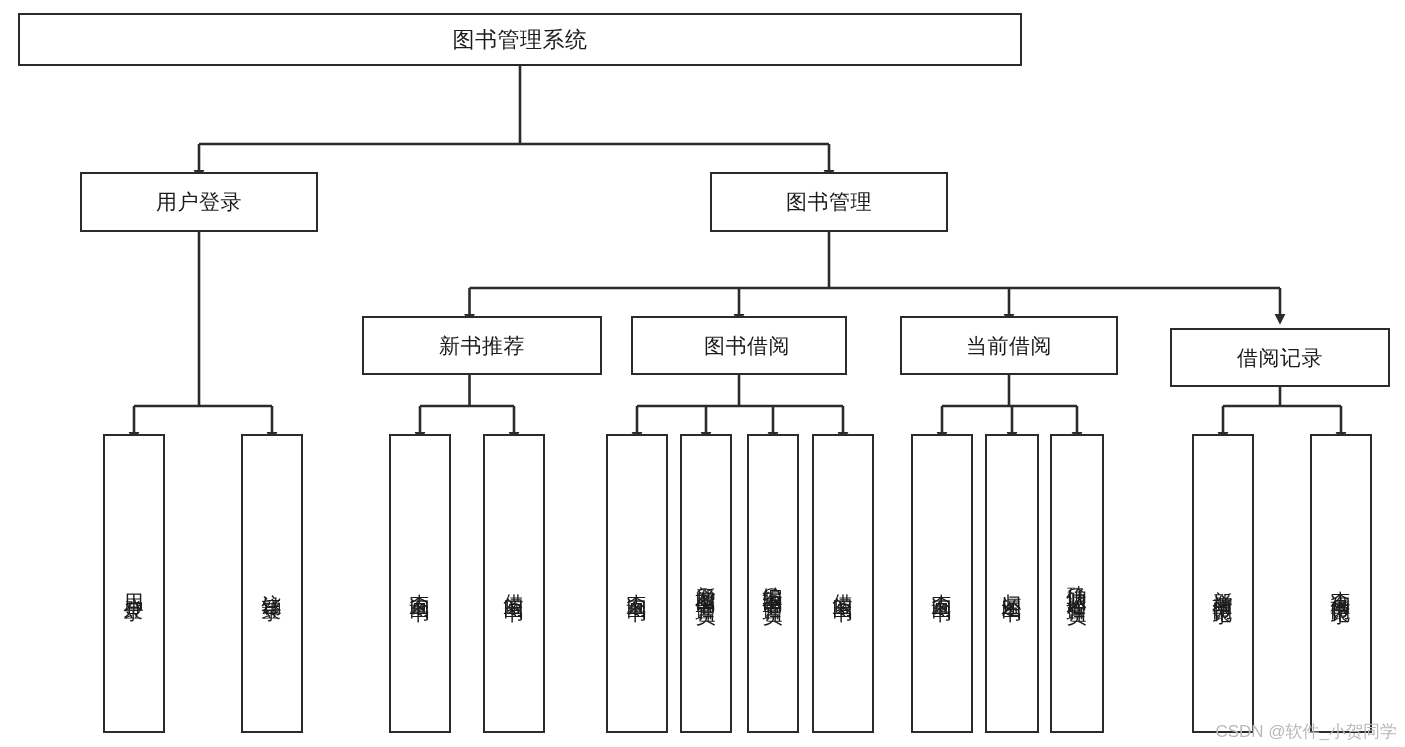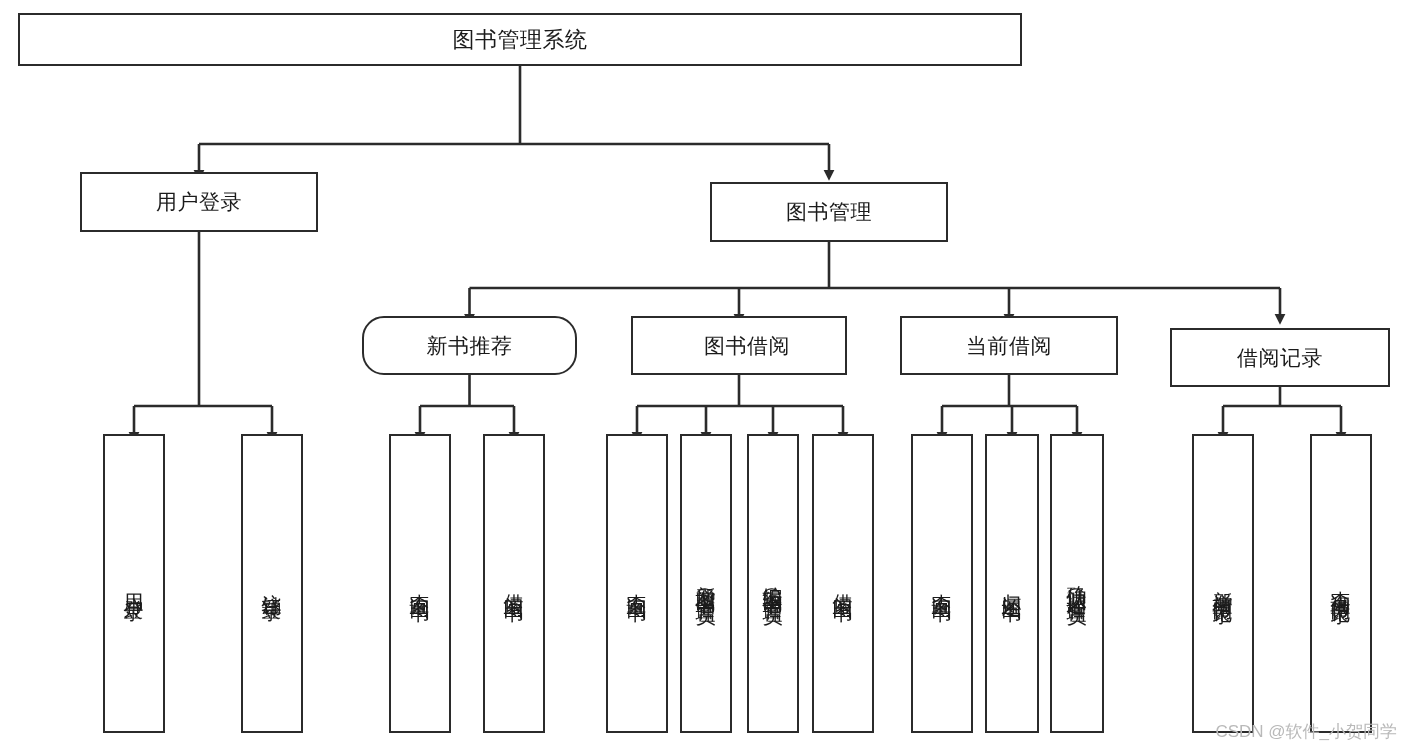--- a/index.html
+++ b/index.html
@@ -121,24 +121,24 @@
       </g>
   </svg>
 
   <div id="nodes-layer">
       <div class="node horizontal root" style="left: 18px; top: 13px; width: 1004px; height: 53px;">
         <span class="node-label">图书管理系统</span>
       </div>
       <div class="node horizontal" style="left: 80px; top: 172px; width: 238px; height: 60px;">
         <span class="node-label">用户登录</span>
       </div>
-      <div class="node horizontal" style="left: 710px; top: 182px; width: 238px; height: 60px;">
+      <div class="node horizontal" style="left: 710px; top: 172px; width: 238px; height: 60px;">
         <span class="node-label">图书管理</span>
       </div>
-      <div class="node horizontal" style="left: 362px; top: 316px; width: 215px; height: 59px; border-radius: 22px;">
+      <div class="node horizontal" style="left: 362px; top: 316px; width: 240px; height: 59px;">
         <span class="node-label">新书推荐</span>
       </div>
       <div class="node horizontal" style="left: 631px; top: 316px; width: 216px; height: 59px; padding-left: 16px;">
         <span class="node-label">图书借阅</span>
       </div>
       <div class="node horizontal" style="left: 900px; top: 316px; width: 218px; height: 59px; justify-content: center;">
         <span class="node-label">当前借阅</span>
       </div>
       <div class="node horizontal" style="left: 1170px; top: 328px; width: 220px; height: 59px;">
         <span class="node-label">借阅记录</span>

